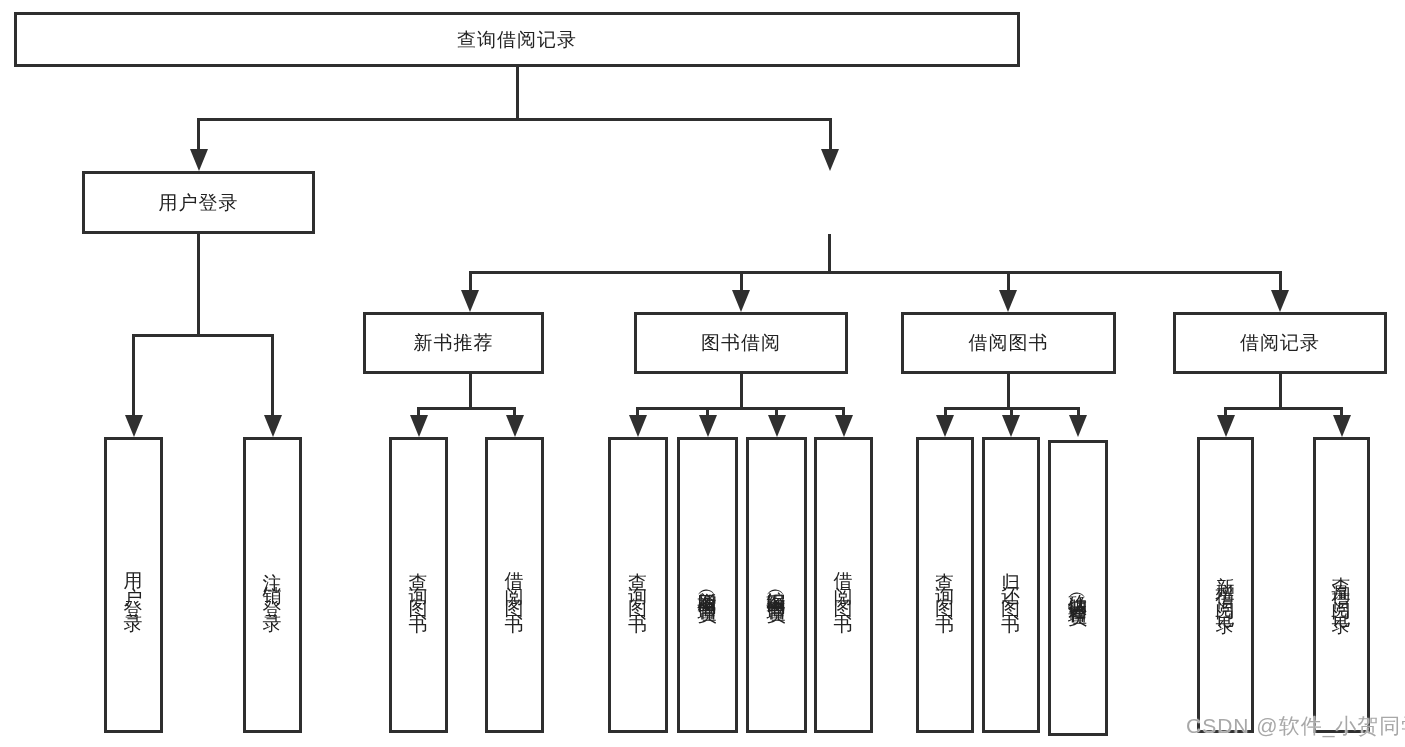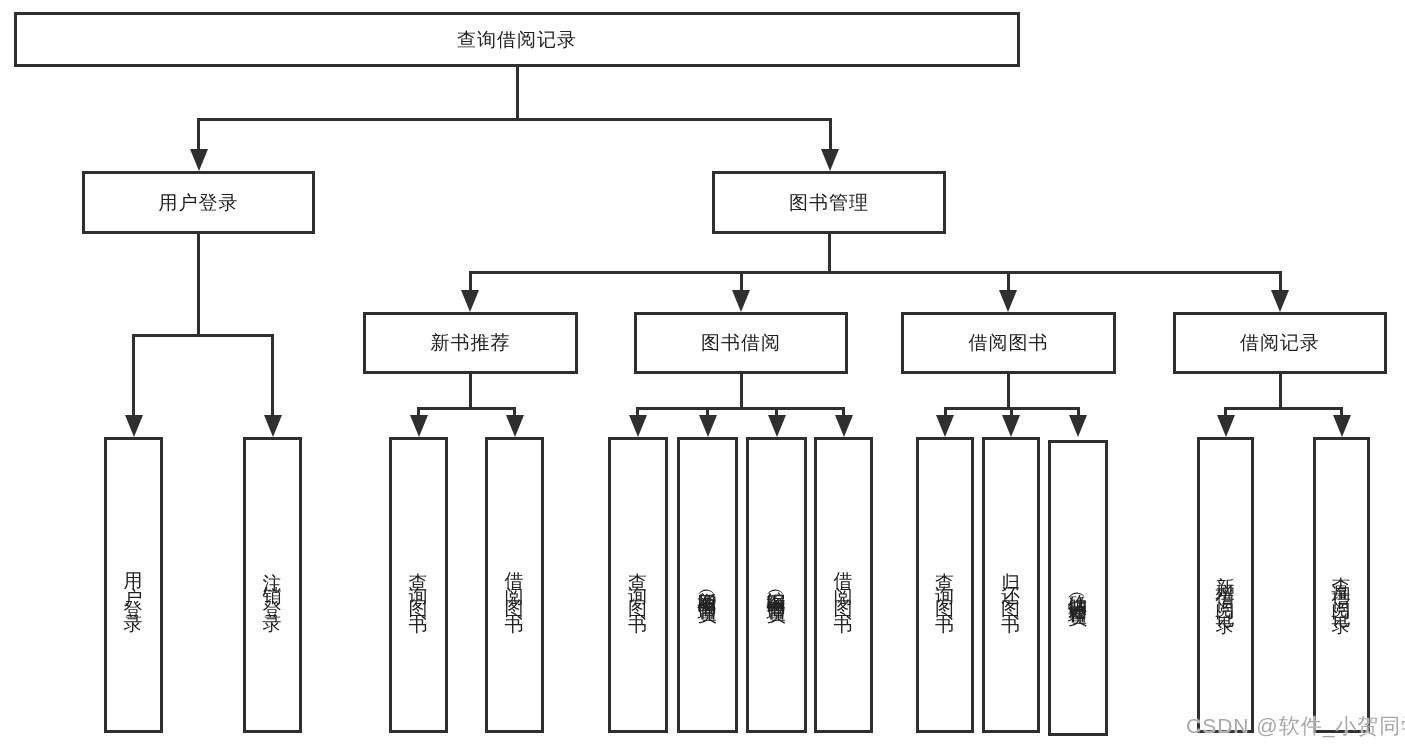--- a/index.html
+++ b/index.html
@@ -63,34 +63,33 @@
   <div class="hbox" style="left:14px;top:12px;width:1006px;height:55px;">查询借阅记录</div>
 
   <div class="line" style="left:516px;top:67px;width:3px;height:53px;"></div>
   <div class="line" style="left:197px;top:118px;width:635px;height:3px;"></div>
   <div class="line" style="left:197px;top:118px;width:3px;height:32px;"></div>
   <div class="arrow" style="left:190px;top:149px;"></div>
   <div class="line" style="left:829px;top:118px;width:3px;height:32px;"></div>
   <div class="arrow" style="left:821px;top:149px;"></div>
 
   <div class="hbox" style="left:82px;top:171px;width:233px;height:63px;">用户登录</div>
-  <div class="hbox" style="left:712px;top:171px;width:234px;height:63px;">图书管理</div>
 
   <div class="line" style="left:828px;top:234px;width:3px;height:39px;"></div>
   <div class="line" style="left:469px;top:271px;width:813px;height:3px;"></div>
   <div class="line" style="left:469px;top:271px;width:3px;height:21px;"></div>
   <div class="arrow" style="left:461px;top:290px;"></div>
   <div class="line" style="left:740px;top:271px;width:3px;height:21px;"></div>
   <div class="arrow" style="left:732px;top:290px;"></div>
   <div class="line" style="left:1007px;top:271px;width:3px;height:21px;"></div>
   <div class="arrow" style="left:999px;top:290px;"></div>
   <div class="line" style="left:1279px;top:271px;width:3px;height:21px;"></div>
   <div class="arrow" style="left:1271px;top:290px;"></div>
 
-  <div class="hbox" style="left:363px;top:312px;width:215px;height:62px;">新书推荐</div>
+  <div class="hbox" style="left:363px;top:312px;width:181px;height:62px;">新书推荐</div>
   <div class="hbox" style="left:634px;top:312px;width:214px;height:62px;text-align:center;">图书借阅</div>
   <div class="hbox" style="left:901px;top:312px;width:215px;height:62px;">借阅图书</div>
   <div class="hbox" style="left:1173px;top:312px;width:214px;height:62px;">借阅记录</div>
 
   <div class="line" style="left:197px;top:234px;width:3px;height:102px;"></div>
   <div class="line" style="left:132px;top:334px;width:142px;height:3px;"></div>
   <div class="line" style="left:132px;top:334px;width:3px;height:81px;"></div>
   <div class="arrow" style="left:125px;top:415px;"></div>
   <div class="line" style="left:271px;top:334px;width:3px;height:81px;"></div>
   <div class="arrow" style="left:264px;top:415px;"></div>

